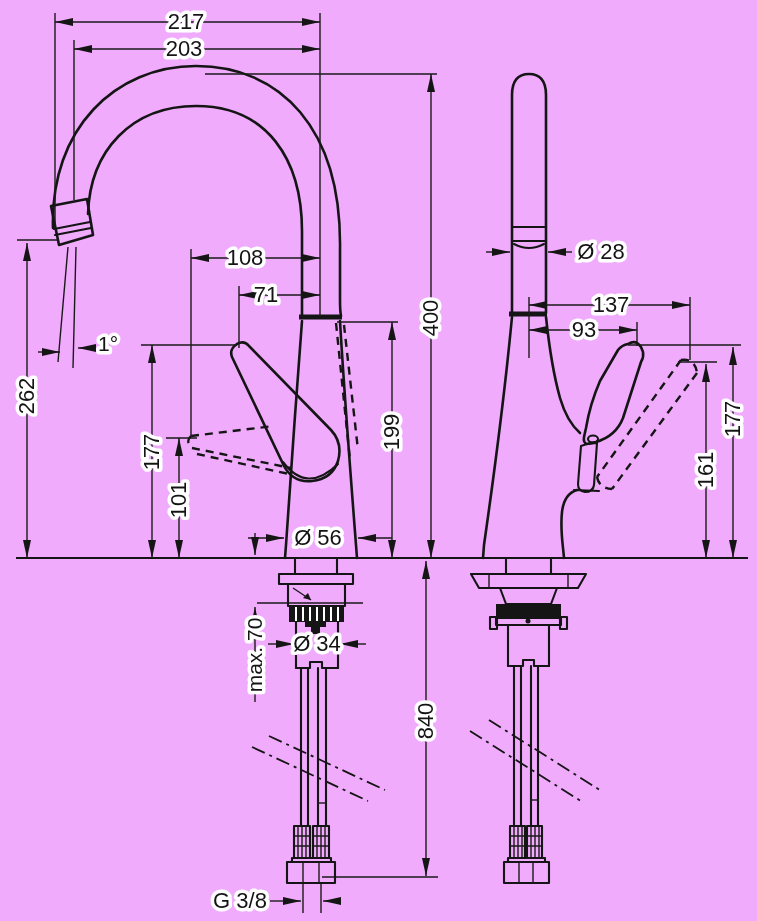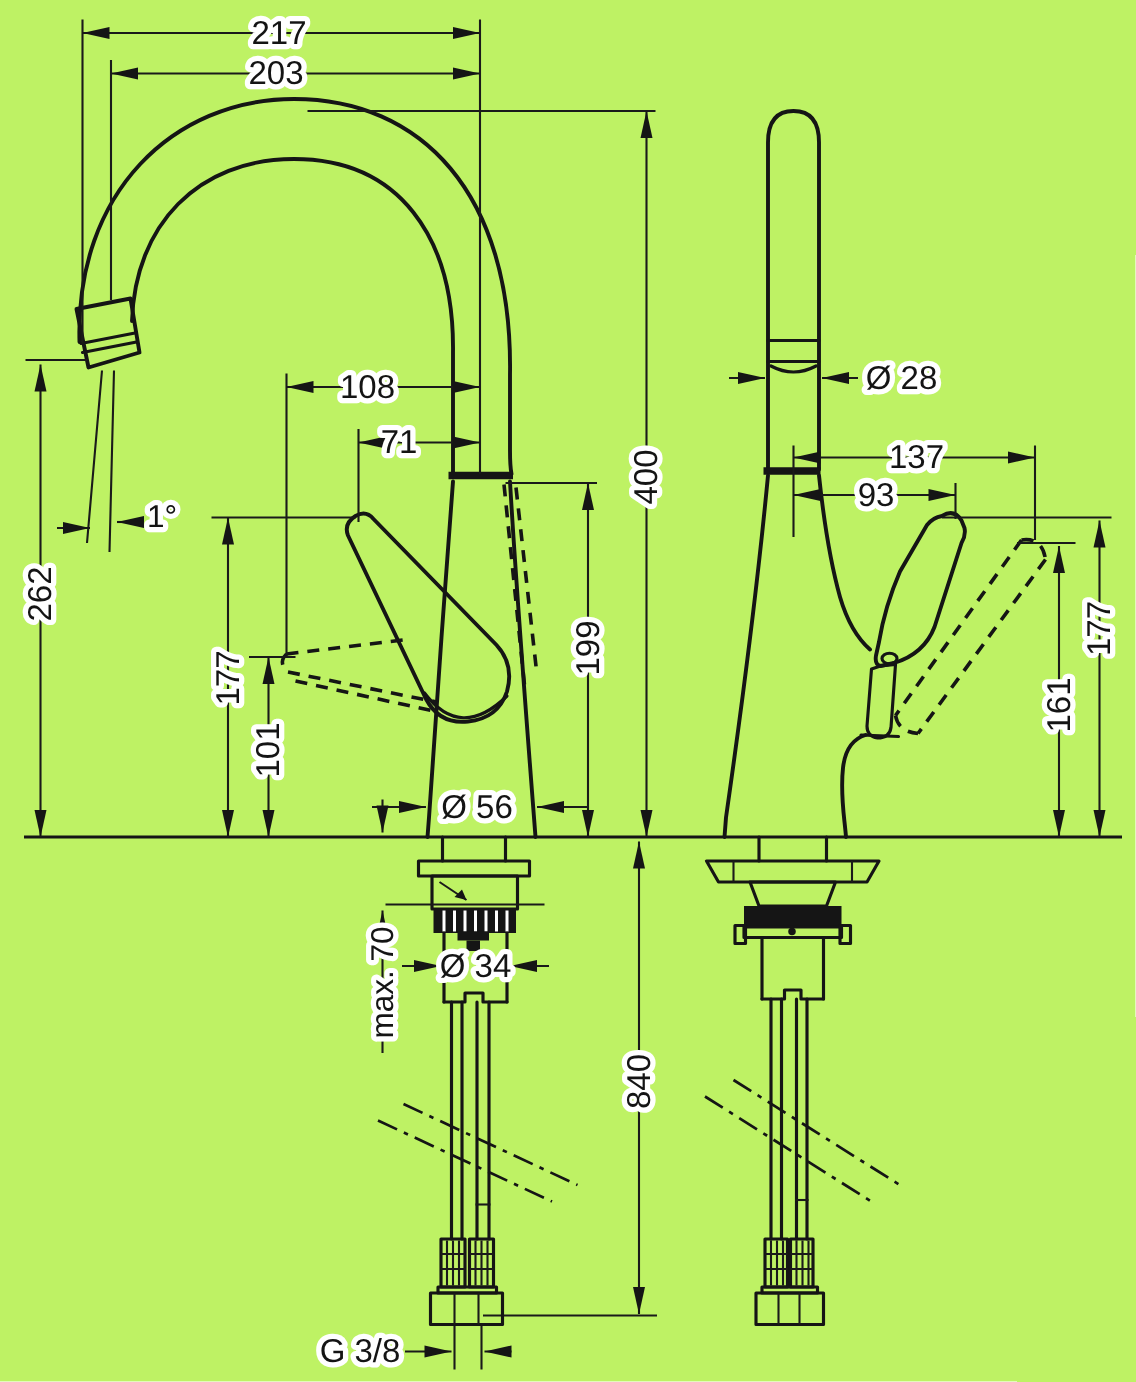--- a/index.html
+++ b/index.html
@@ -1,16 +1,16 @@
 <!DOCTYPE html>
 <html><head>
 <meta charset="utf-8">
 <style>
   html,body{margin:0;padding:0;background:#ffffff;}
-  .stage{position:relative;width:757px;height:921px;background:#bef264;overflow:hidden;}
+  .stage{position:relative;width:757px;height:921px;background:#f0abfc;overflow:hidden;}
   svg{display:block;}
   .obj{fill:none;stroke:#151515;stroke-width:2.6;stroke-linecap:round;stroke-linejoin:round;}
   .obj2{fill:none;stroke:#151515;stroke-width:2.1;stroke-linecap:round;stroke-linejoin:round;}
   .thick{fill:none;stroke:#151515;stroke-width:5;stroke-linecap:butt;}
   .thin{fill:none;stroke:#1a1a1a;stroke-width:1.4;stroke-linecap:butt;}
   .dash{fill:none;stroke:#151515;stroke-width:2.4;stroke-dasharray:8 6;stroke-linecap:butt;}
   .chain{fill:none;stroke:#151515;stroke-width:1.8;stroke-dasharray:14 5 3 5;}
   .fillb{fill:#151515;stroke:none;}
   .counter{fill:none;stroke:#151515;stroke-width:2;}
   text.dim{font-family:"Liberation Sans","DejaVu Sans",sans-serif;font-size:22px;fill:#141414;

